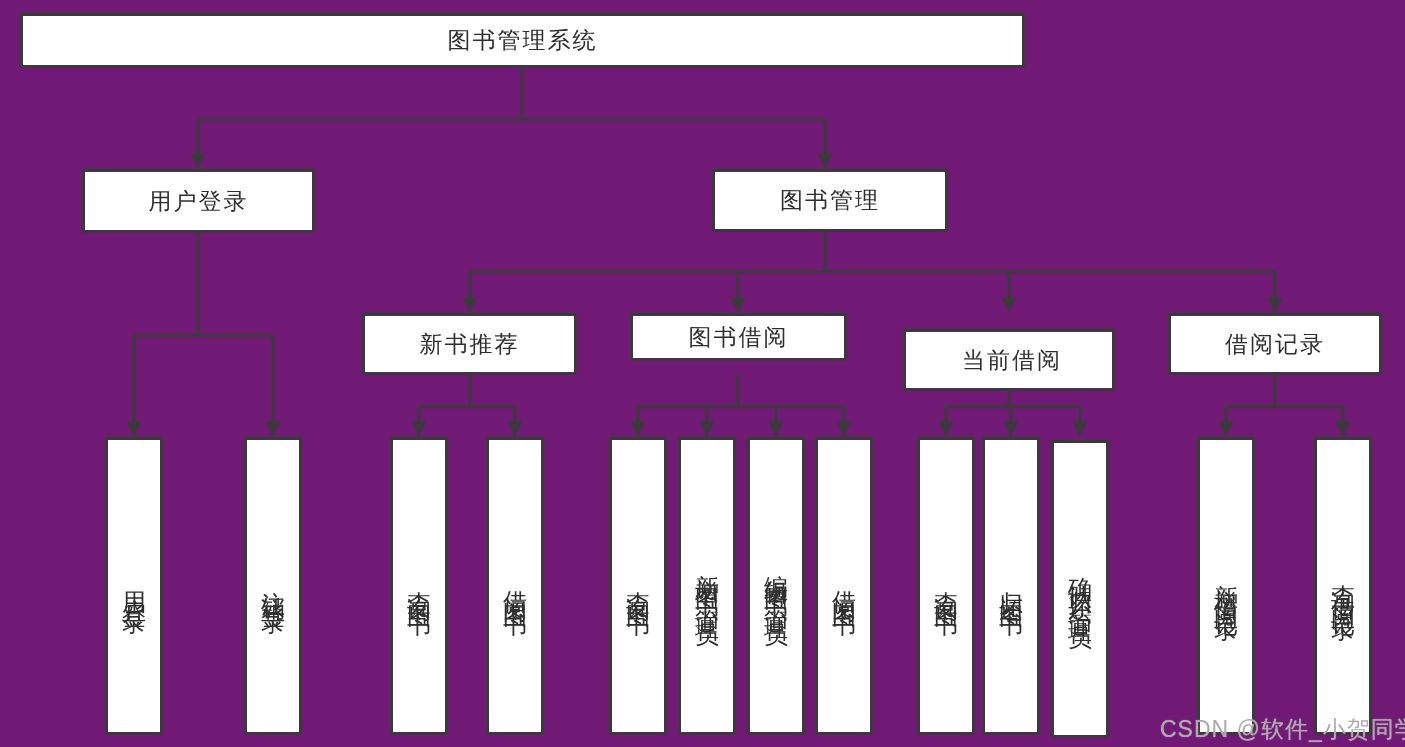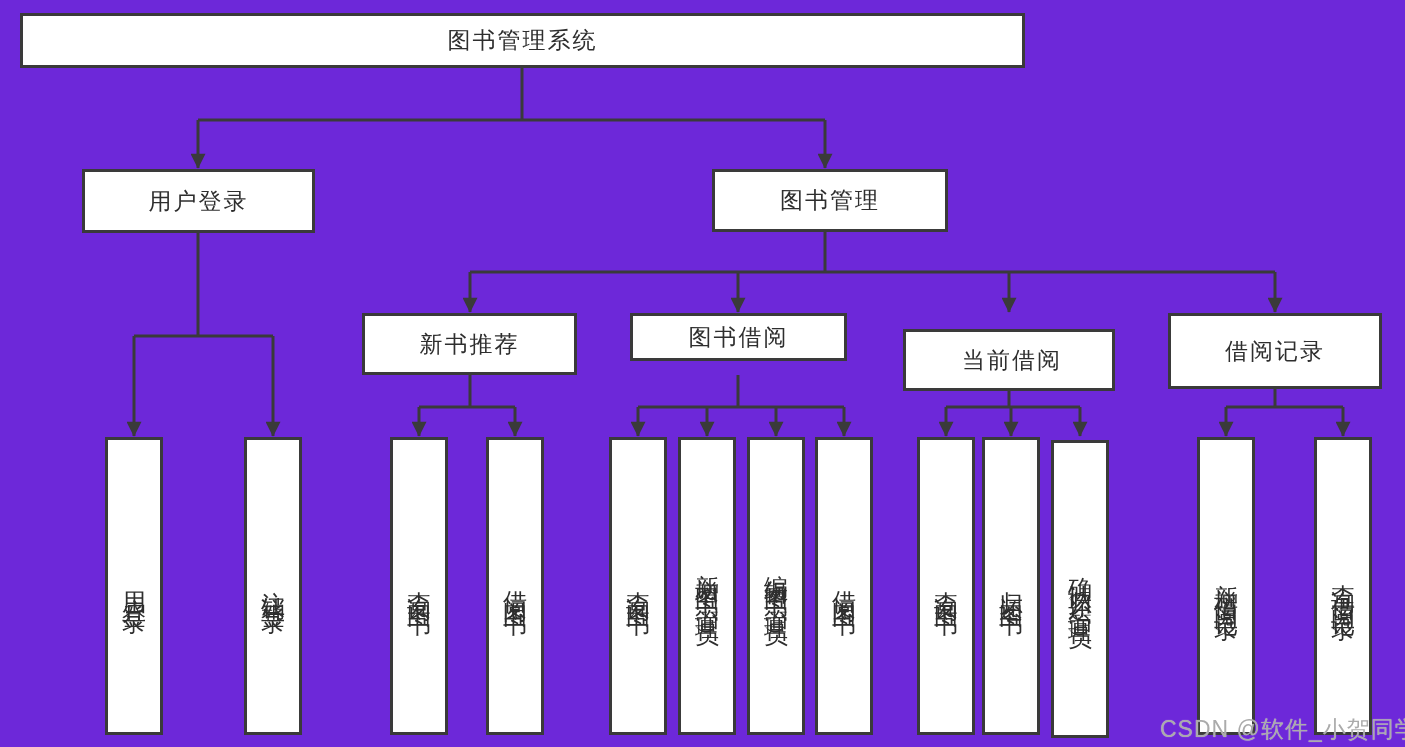--- a/index.html
+++ b/index.html
@@ -1,19 +1,19 @@
 <!DOCTYPE html>
 <html style="--line: #3a3a3a; --text: #2e2e2e; --watermark: #ababab;"><head>
 <meta charset="utf-8">
 <style>
   html,body{margin:0;padding:0;background:#ffffff;}
   .stage{
     position:relative;
     width:1405px;height:747px;
-    background:#6d28d9;
+    background:#701a75;
     font-family:"Liberation Sans", sans-serif;
     overflow:hidden;
   }
   svg.wires{position:absolute;left:0;top:0;z-index:1;}
   .ln{fill:none;stroke:var(--line,#3a3a3a);stroke-width:3;}
   .ar{fill:none;stroke:var(--line,#3a3a3a);stroke-width:3;}
   marker path{fill:var(--line,#3a3a3a);}
   .box,.vbox{
     position:absolute;
     box-sizing:border-box;
@@ -84,21 +84,21 @@
   </svg>
 
   <div class="box" style="left:20px;top:13px;width:1005px;height:55px;">图书管理系统</div>
 
   <div class="box" style="left:82px;top:169px;width:233px;height:64px;">用户登录</div>
   <div class="box" style="left:712px;top:169px;width:236px;height:63px;">图书管理</div>
 
   <div class="box" style="left:362px;top:313px;width:215px;height:62px;">新书推荐</div>
   <div class="box" style="left:630px;top:313px;width:217px;height:48px;">图书借阅</div>
   <div class="box" style="left:903px;top:329px;width:212px;height:62px;padding-left:6px;">当前借阅</div>
-  <div class="box" style="left:1168px;top:313px;width:214px;height:76px;">借阅记录</div>
+  <div class="box" style="left:1168px;top:313px;width:214px;height:62px;">借阅记录</div>
 
   <div class="vbox" style="left:105px;top:437px;width:58px;height:298px;">用户登录</div>
   <div class="vbox" style="left:244px;top:437px;width:58px;height:298px;">注销登录</div>
 
   <div class="vbox" style="left:390px;top:437px;width:58px;height:298px;">查询图书</div>
   <div class="vbox" style="left:486px;top:437px;width:58px;height:298px;">借阅图书</div>
 
   <div class="vbox" style="left:609px;top:437px;width:58px;height:298px;">查询图书</div>
   <div class="vbox" style="left:678px;top:437px;width:58px;height:298px;">新增图书（管理员）</div>
   <div class="vbox" style="left:747px;top:437px;width:58px;height:298px;">编辑图书（管理员）</div>

